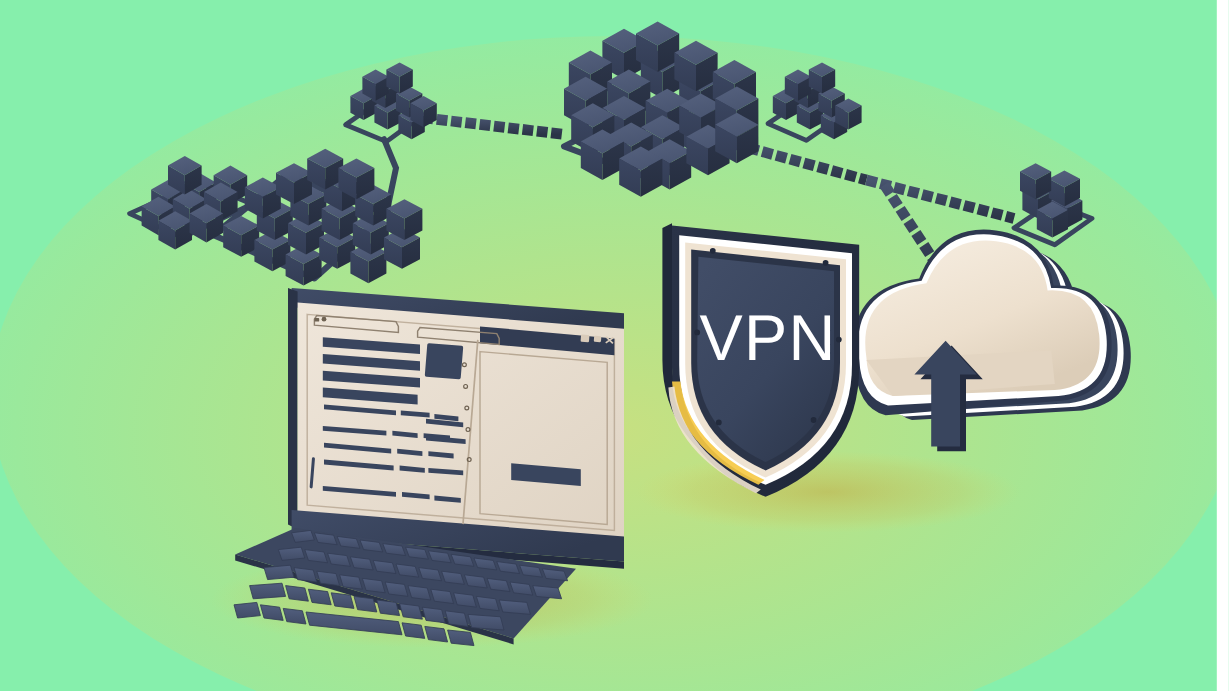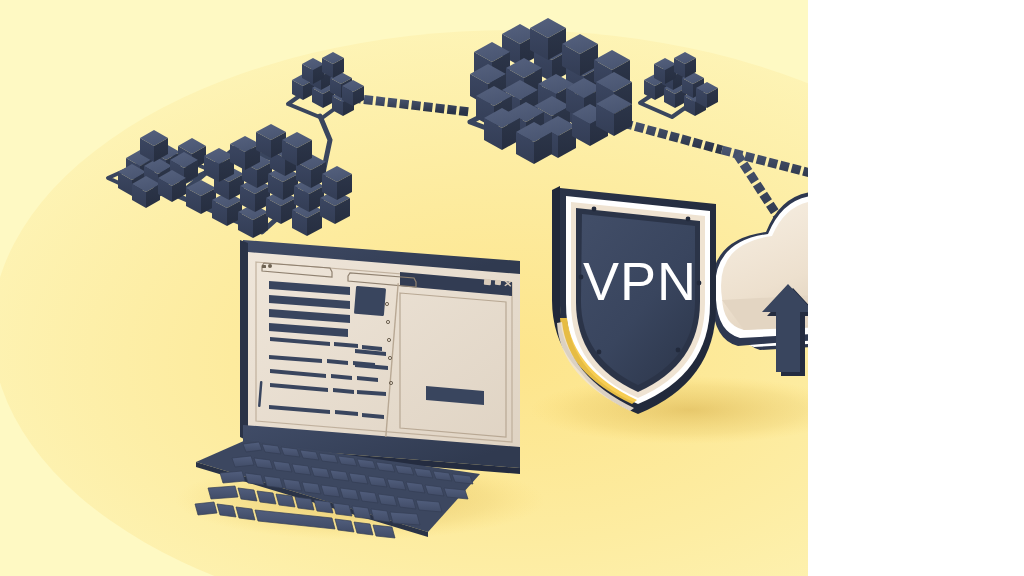--- a/index.html
+++ b/index.html
@@ -2,22 +2,22 @@
 <html><head>
 <meta charset="utf-8">
 <title>VPN Cloud Network 3D Illustration</title>
 <style>
   * { margin:0; padding:0; box-sizing:border-box; }
   html, body {
     width:1024px; height:576px; overflow:hidden;
     font-family:"Liberation Sans", sans-serif;
   }
   #scene {
-    position:relative; width:808px; height:576px;
-    background:#fef9c3; overflow:hidden;text-decoration:underline;
+    position:relative; width:1014px; height:576px;
+    background:#86efac; overflow:hidden;text-decoration:underline;
   }
   #scene svg.layer {
     position:absolute; left:0; top:0; width:1024px; height:576px;
     overflow:visible;
   }
   .vpn-text {
     font-family:"Liberation Sans", sans-serif;
     font-size:54px; font-weight:400; fill:#FFFFFF;
     letter-spacing:1px;
   }

